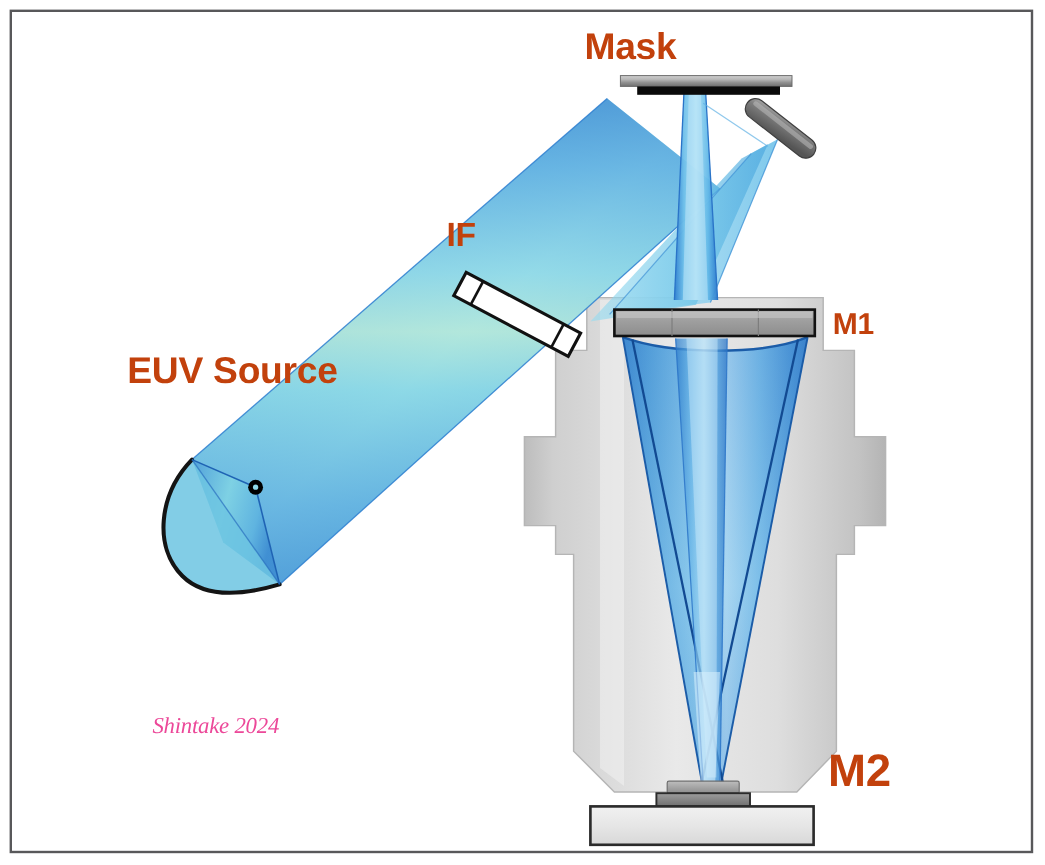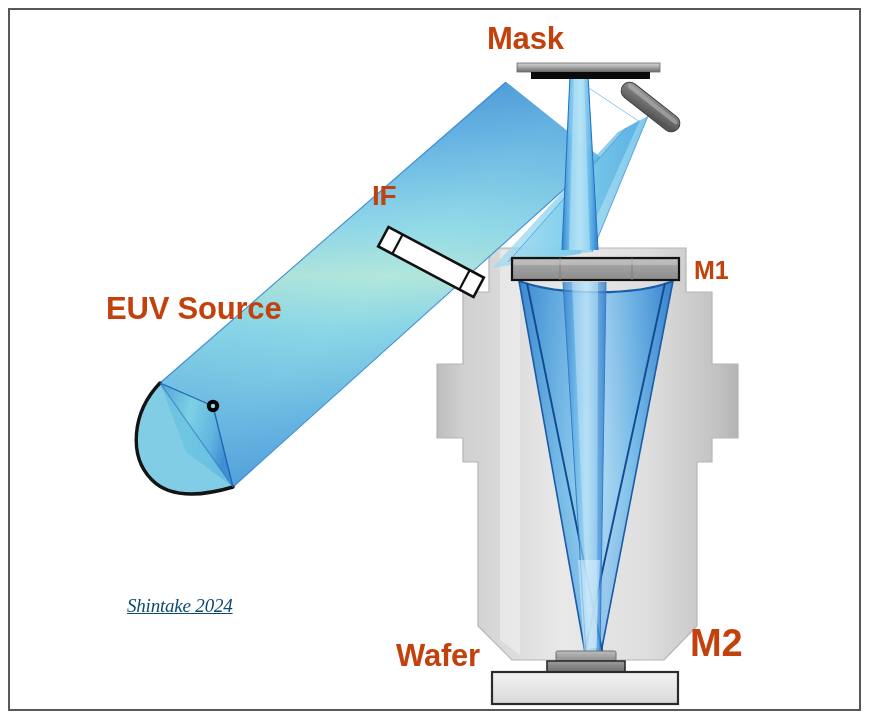--- a/index.html
+++ b/index.html
@@ -49,22 +49,21 @@
   #label-mask       { left: 487px; top: 21px;  font-size: 31px; }
   #label-m1         { left: 694px; top: 256px; font-size: 25px; }
   #label-m2         { left: 690px; top: 622px; font-size: 38px; }
   #label-wafer      { left: 396px; top: 638px; font-size: 31px; }
   #label-credit {
     left: 127px; top: 595px;
     font-size: 19px;
     font-weight: normal;
     font-style: italic;
     font-family: "Liberation Serif", serif;
-    color: #0c4a6e;
-    text-decoration: underline;
+    color: #ec4899;
   }
 </style>
 </head>
 <body>
 
 <div id="figure-root">
 
   <div id="figure-frame"></div>
 
   <svg id="figure-svg" viewBox="0 0 871 721">
@@ -325,17 +324,16 @@
   <div class="diagram-label" id="label-euv-source">EUV Source</div>
 
   <div class="diagram-label" id="label-if">IF</div>
 
   <div class="diagram-label" id="label-mask">Mask</div>
 
   <div class="diagram-label" id="label-m1">M1</div>
 
   <div class="diagram-label" id="label-m2">M2</div>
 
-  <div class="diagram-label" id="label-wafer">Wafer</div>
 
   <div class="diagram-label" id="label-credit">Shintake 2024</div>
 
 </div>
 
 </body></html>

